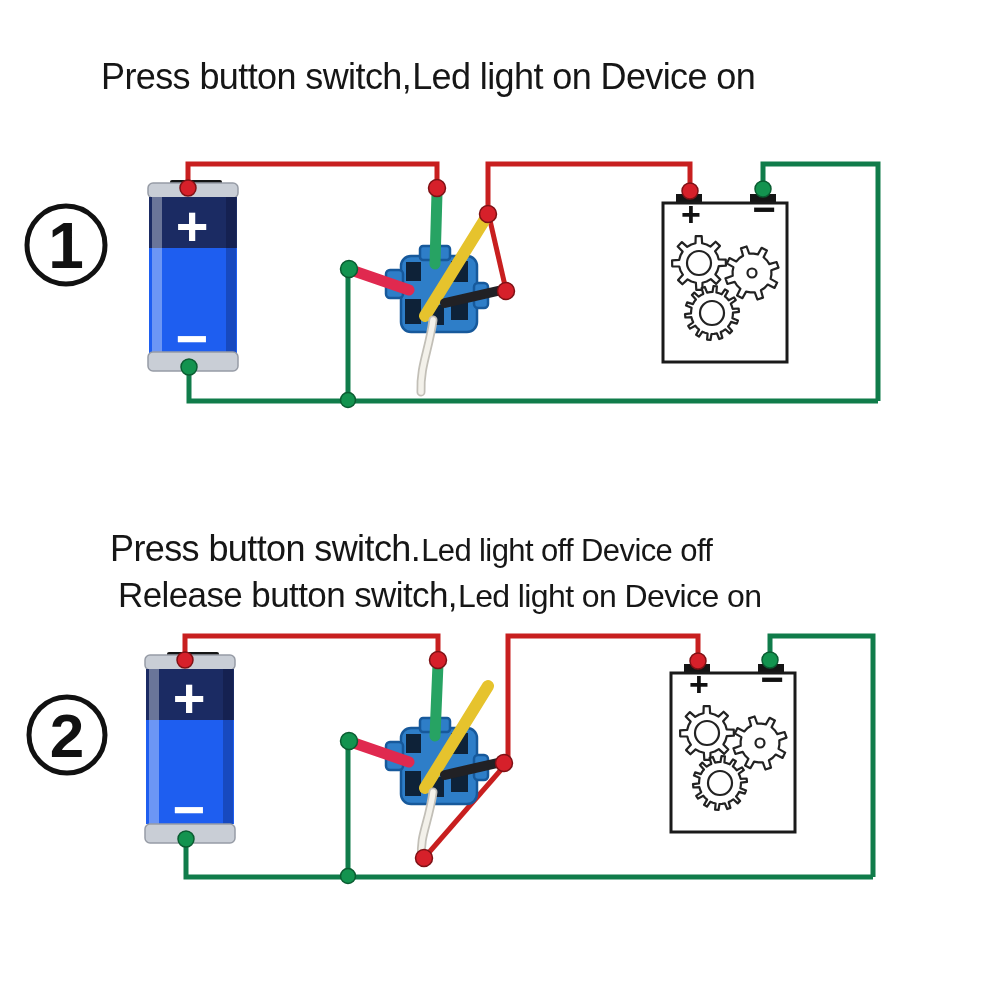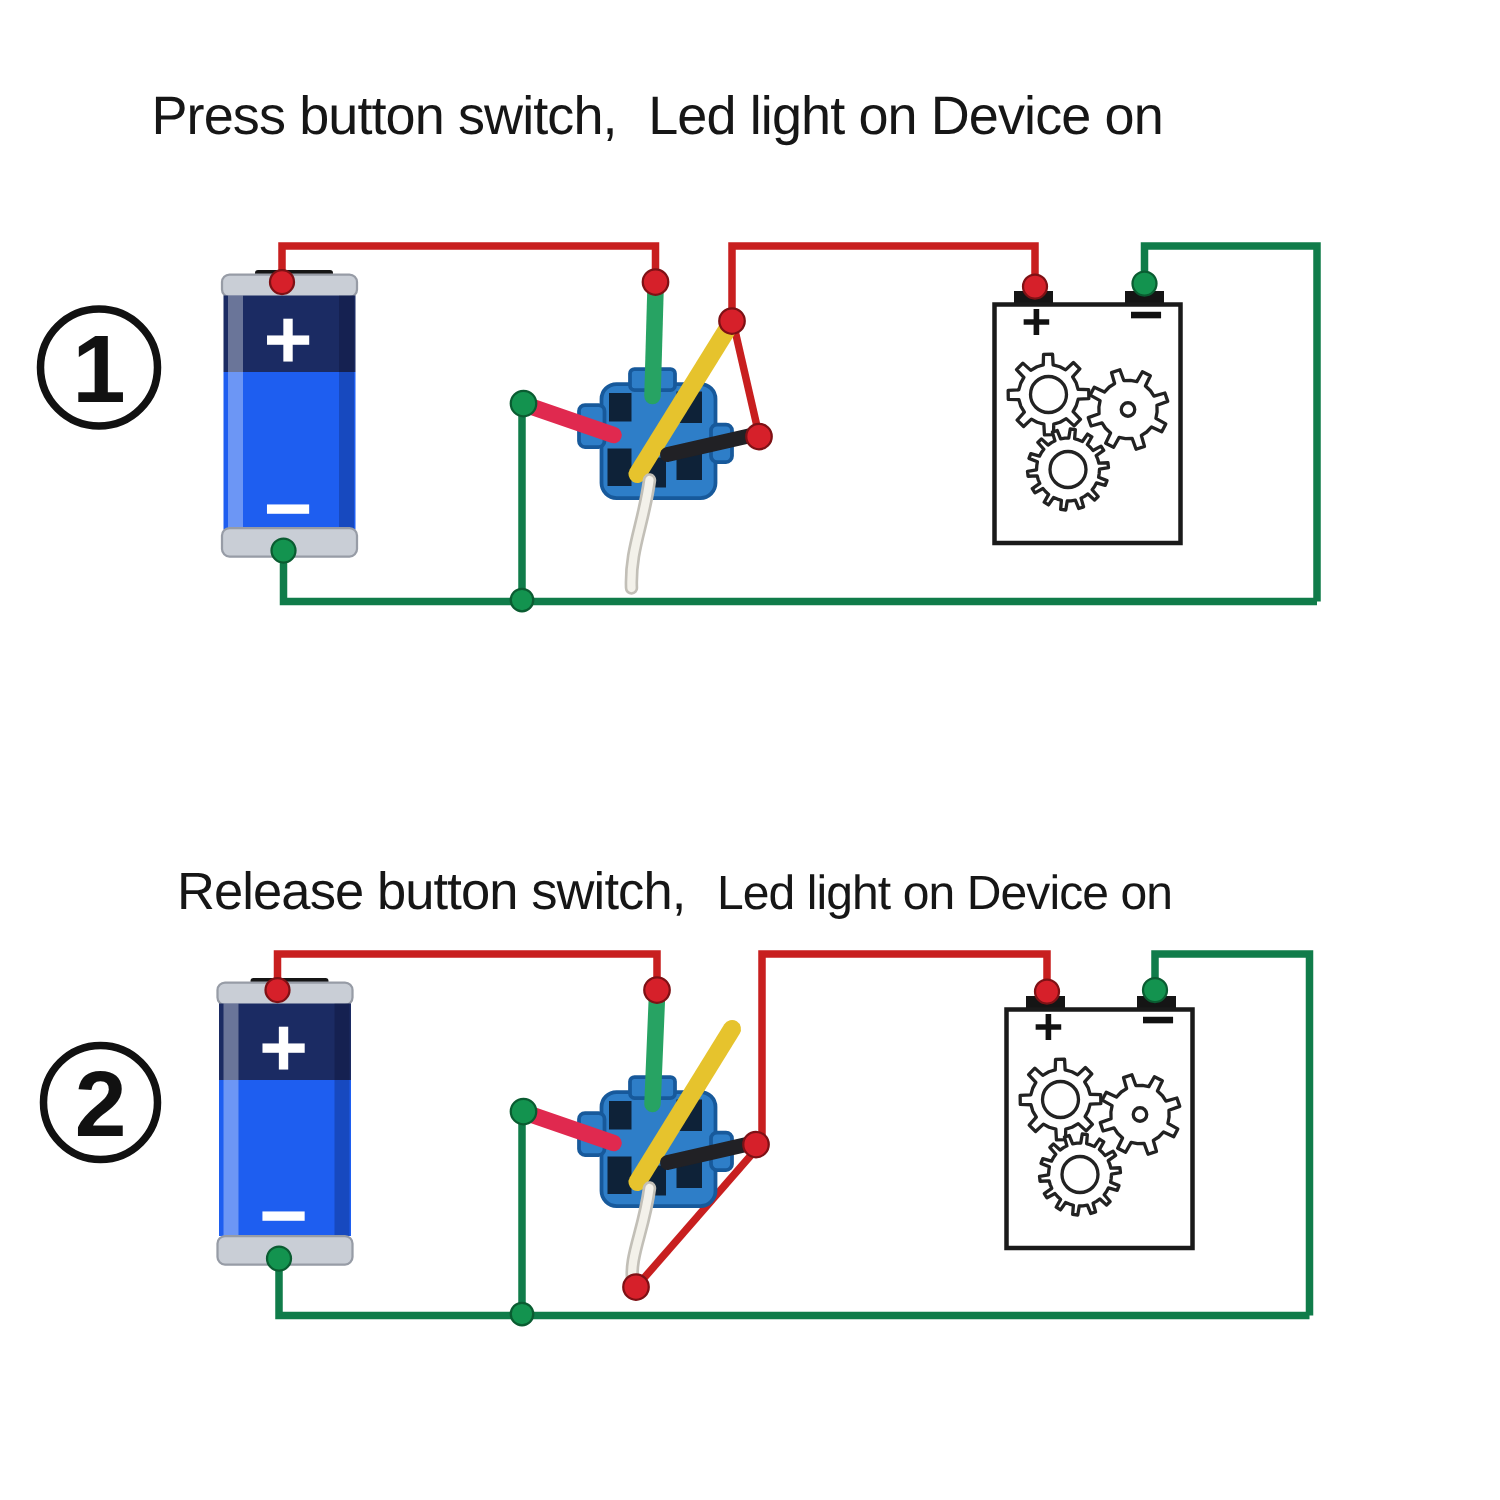--- a/index.html
+++ b/index.html
@@ -3,21 +3,21 @@
 <meta charset="utf-8">
 <style>
   html,body{margin:0;padding:0;}
   body{
     width:1000px;height:1000px;background:#ffffff;position:relative;overflow:hidden;
     font-family:"Liberation Sans",sans-serif;
   }
   .canvas{position:absolute;left:0;top:0;width:1000px;height:1000px;}
   svg.diagram{position:absolute;left:0;top:0;}
   .hline{position:absolute;white-space:nowrap;color:#161616;letter-spacing:-0.6px;}
-  .hline .hb{margin-left:21px;}
+  .hline .hb{margin-left:1px;}
   .s1l1 .ha,.s1l1 .hb{font-size:36px;text-align:right;}
   .s1l2 .ha,.s1l2 .hb{font-size:35px;}
   .s2l1 .ha{font-size:36px;}
   .s2l1 .hb{font-size:31px;}
   .s2l2 .ha{font-size:35px;}
   .s2l2 .hb{font-size:32px;}
 
   
   .wred{fill:none;stroke:#c81f1f;stroke-width:5;}
   .wgreen{fill:none;stroke:#107c4a;stroke-width:5;}
@@ -184,16 +184,19 @@
       <circle class="dotgreen" cx="186" cy="839" r="8"></circle>
       <circle class="dotgreen" cx="349" cy="741" r="8.5"></circle>
       <circle class="dotgreen" cx="348" cy="876" r="7.5"></circle>
       <circle class="dotgreen" cx="770" cy="660" r="8"></circle>
     </g>
   </svg>
 
   <div class="hline s1l1" style="left:101px;top:56px;">
     <span class="ha">Press button switch,</span><span class="hb">Led light on Device on</span>
   </div>
+  <div class="hline s2l1" style="left:110px;top:528px;">
+    <span class="ha">Press button switch.</span><span class="hb">Led light off Device off</span>
+  </div>
   <div class="hline s2l2" style="left:118px;top:575px;">
     <span class="ha">Release button switch,</span><span class="hb">Led light on Device on</span>
   </div>
 </div>
 
 </body></html>

